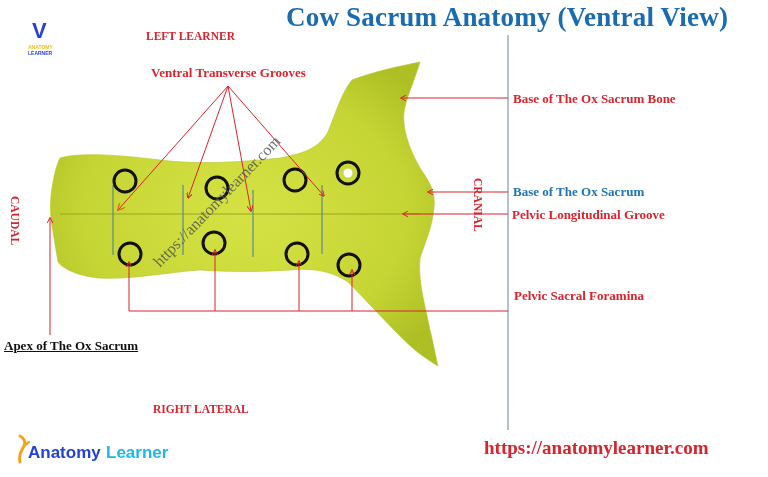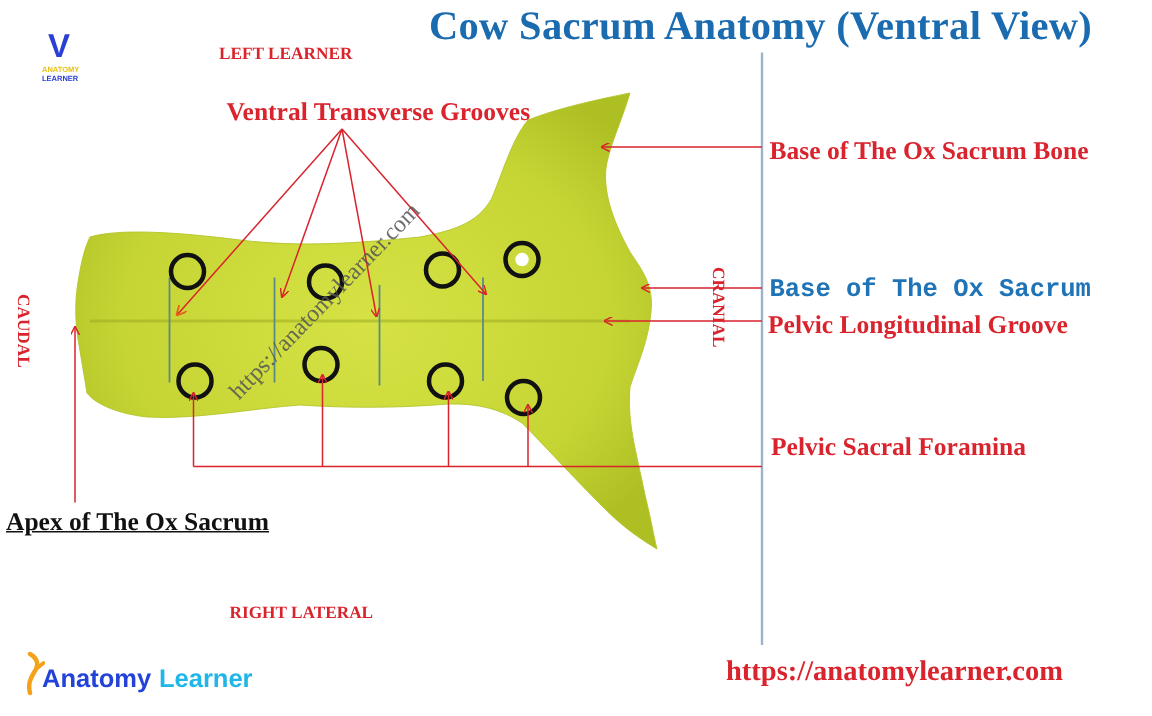--- a/index.html
+++ b/index.html
@@ -1,20 +1,20 @@
 <!DOCTYPE html>
 <html><head>
 <meta charset="utf-8">
 <style>
   html, body { margin:0; padding:0; background:#ffffff; }
   body { width:768px; height:477px; position:relative; overflow:hidden; font-family:"Liberation Serif", serif; }
   .abs { position:absolute; }
   .title { left:258px; top:2px; font-size:27px; font-weight:bold; color:#1a6bb0; white-space:nowrap; letter-spacing:0.2px;margin-left:28px; }
-  .lbl { position:absolute; font-family:"Liberation Serif", serif; font-weight:bold; font-size:17px; white-space:nowrap; color:#d9232d; }
-  .lbl.blue { color:#1f73b7;font-family:Liberation Mono, monospace; }
+  .lbl { position:absolute; font-family:"Liberation Serif", serif; font-weight:bold; font-size:13px; white-space:nowrap; color:#d9232d; }
+  .lbl.blue { color:#1f73b7; }
   .lbl.black { color:#111;text-decoration:underline; }
   .dir { position:absolute; font-family:"Liberation Serif", serif; font-weight:bold; font-size:11.5px; color:#d9232d; white-space:nowrap; }
   .vert { writing-mode:vertical-rl; }
   .url { left:484px; top:437px; font-size:19px; font-weight:bold; color:#d9232d; white-space:nowrap; }
   .logo-top { left:24px; top:20px; width:30px; height:36px; }
   .logo-top .v { position:absolute; left:8px; top:0; font-family:"Liberation Sans", sans-serif; font-weight:bold; font-size:22px; color:#2a3fd4; line-height:22px; }
   .logo-top .t1 { position:absolute; left:4px; top:24px; font-family:"Liberation Sans", sans-serif; font-size:5px; font-weight:bold; color:#e7c21a; }
   .logo-top .t2 { position:absolute; left:4px; top:30px; font-family:"Liberation Sans", sans-serif; font-size:5px; font-weight:bold; color:#2a3fd4; }
   .logo-bottom { left:14px; top:434px; height:32px; white-space:nowrap; }
   .logo-bottom .a { font-family:"Liberation Sans", sans-serif; font-weight:bold; font-size:17px; color:#2342d8; position:absolute; left:14px; top:9px; }

